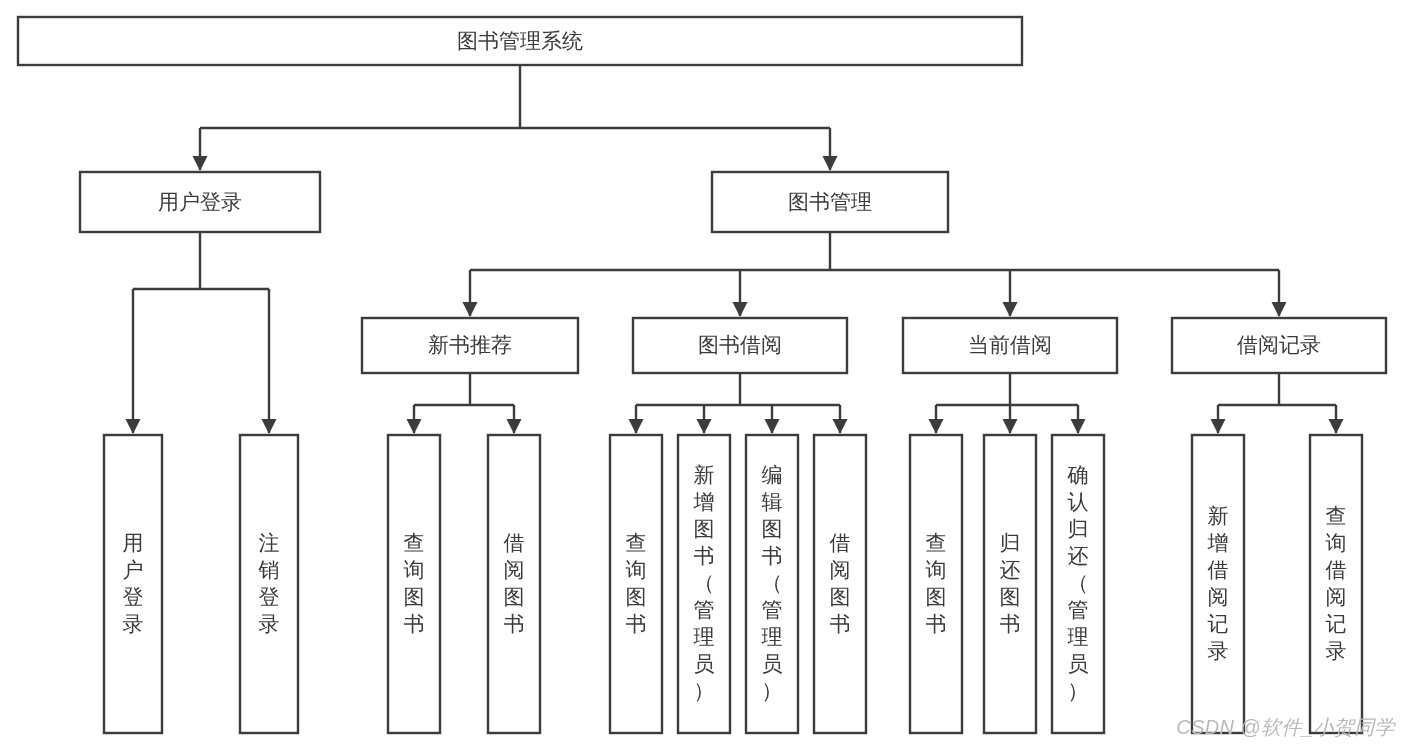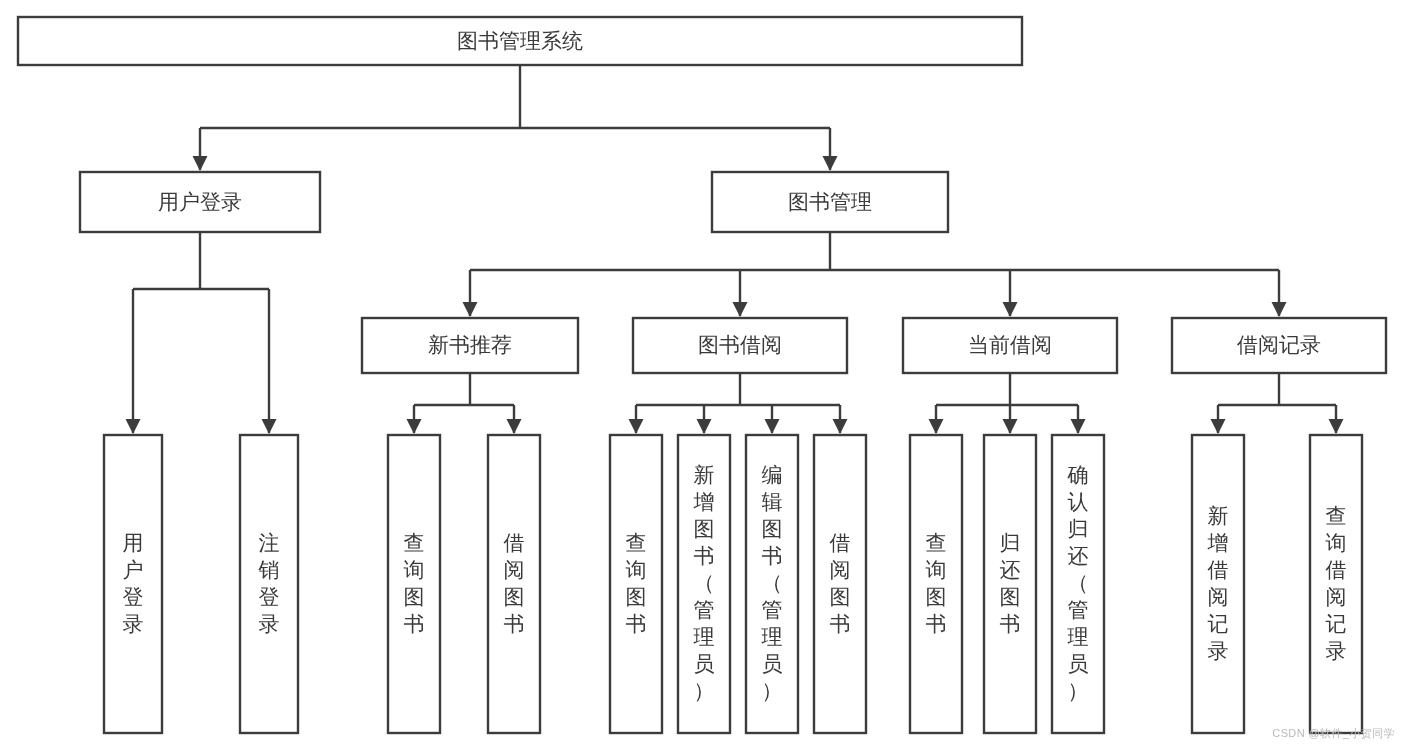--- a/index.html
+++ b/index.html
@@ -51,25 +51,26 @@
     font-size: 21px;
   }
   .label-v {
     font-size: 21px;
   }
   .watermark {
     position: absolute;
     right: 10px;
     bottom: 6px;
     font-family: "Liberation Sans", "DejaVu Sans", sans-serif;
-    font-size: 11px;
+    font-size: 20px;
     color: #b9b9b9;
     letter-spacing: 0.4px;
     white-space: nowrap;
     pointer-events: none;
+    font-style: italic;
   }
 </style>
 </head>
 <body>
 
 <div id="diagram-root">
   <svg id="tree-svg" viewBox="0 0 1405 747">
     <g id="connector-layer">
         <path d="M 520 65 L 520 128" class="connector"></path>
         <path d="M 200 128 L 830 128" class="connector"></path>

